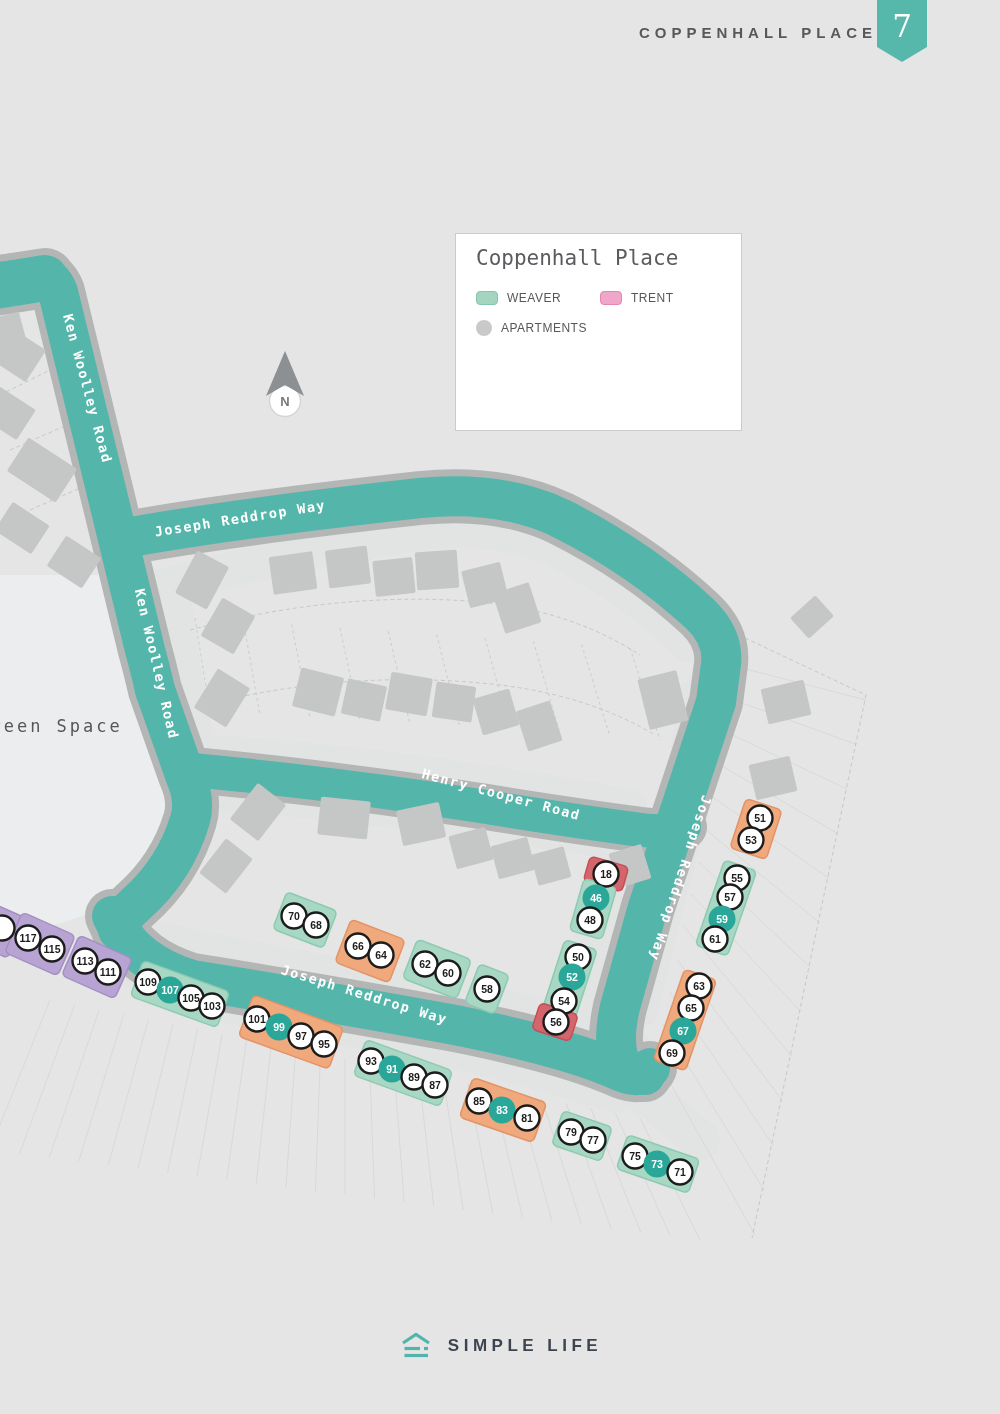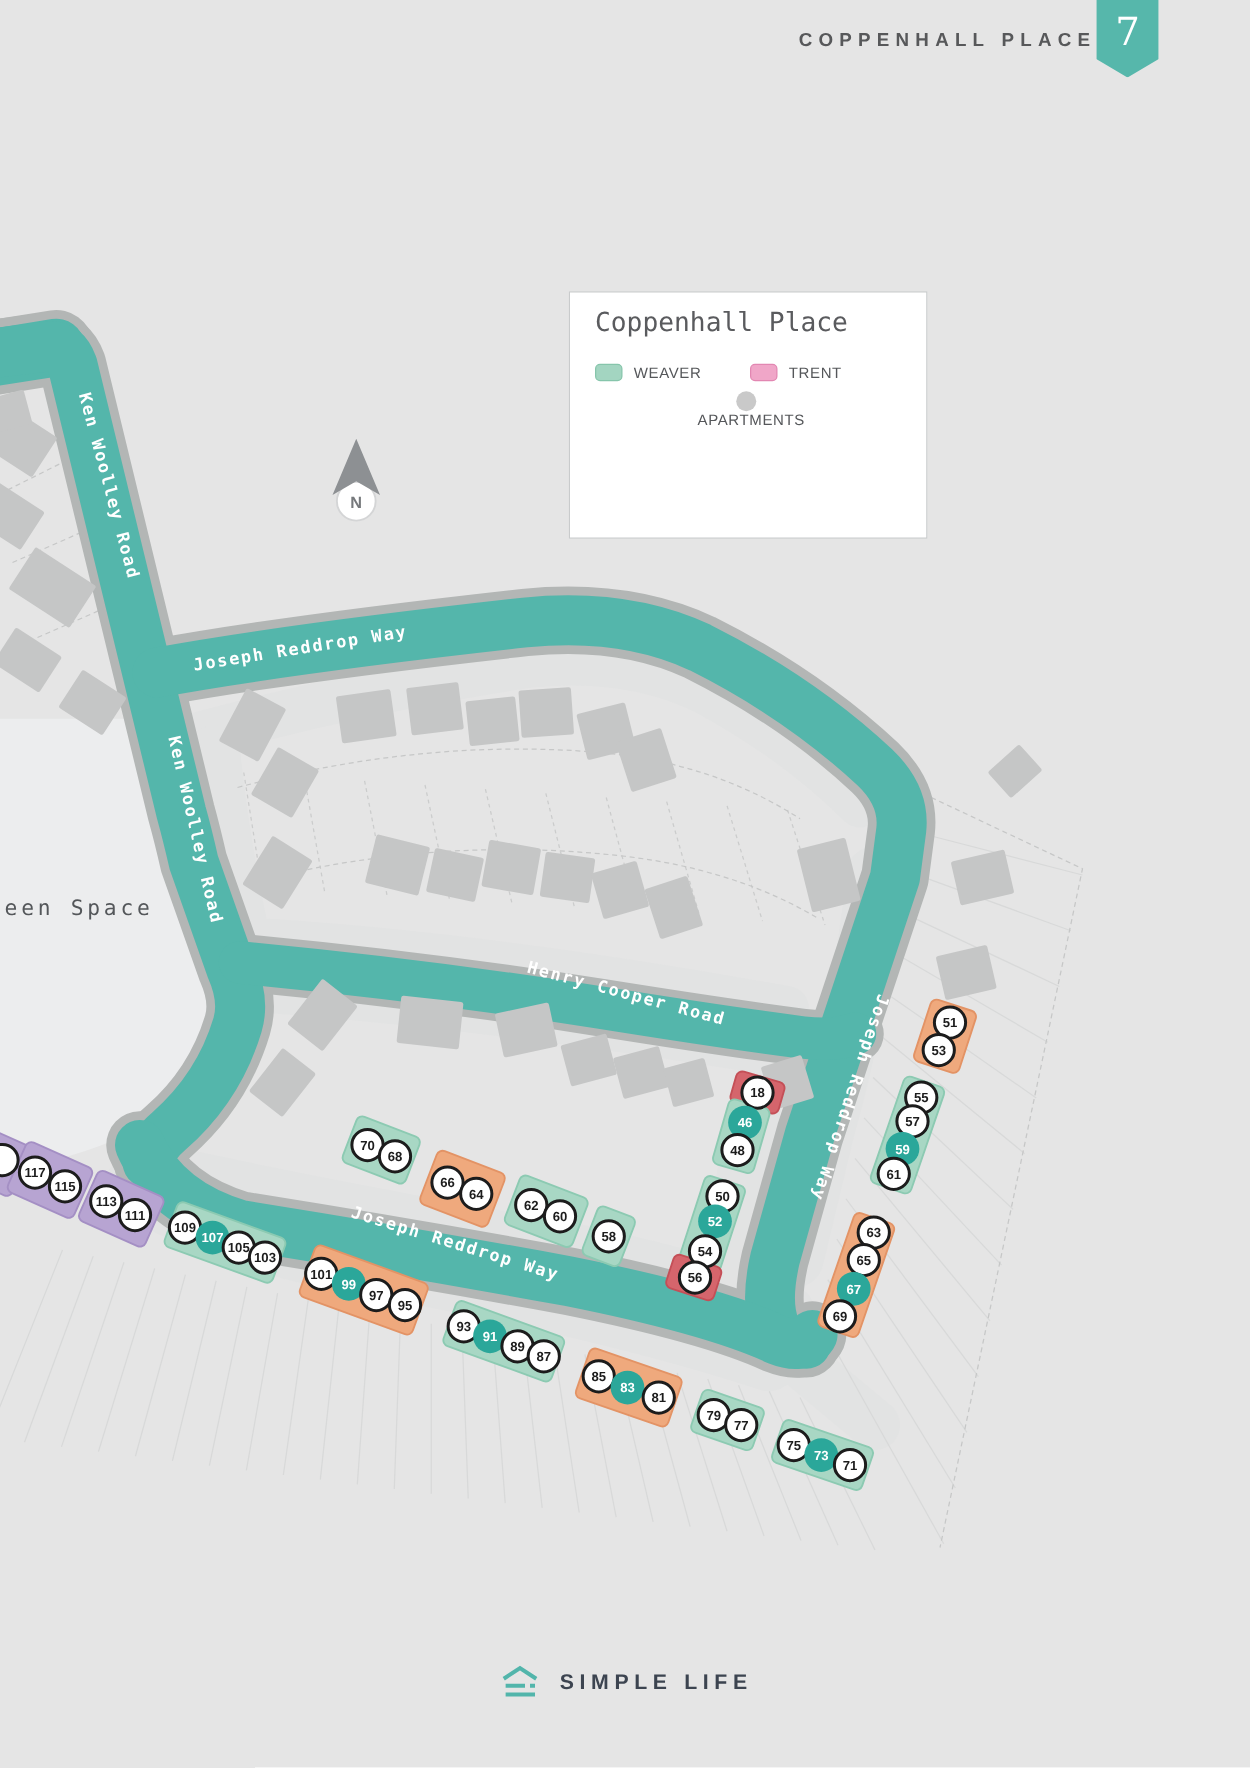--- a/index.html
+++ b/index.html
@@ -11,21 +11,21 @@
   .banner{position:absolute;left:877px;top:0;width:50px;height:62px;background:#56b7ab;
           clip-path:polygon(0 0,100% 0,100% 76%,50% 100%,0 76%);display:flex;
           align-items:flex-start;justify-content:center;}
   .banner span{font-family:"DejaVu Serif",serif;font-size:31px;color:#ffffff;margin-top:8px;}
   
   .legend{position:absolute;left:455px;top:233px;width:287px;height:198px;background:#ffffff;
           border:1.5px solid #c9cbcc;box-sizing:border-box;padding:10px 12px 12px 12px;z-index:5;}
   .legend-title{font-family:"DejaVu Sans Mono",monospace;font-size:21px;color:#5a5b5e;margin:2px 0 13px 8px;}
   .legend-row{display:flex;align-items:center;height:30px;}
   .legend-item{display:flex;align-items:center;width:116px;margin-left:8px;}
-  .legend-item.wide{width:250px;flex-direction:column;}
+  .legend-item.wide{width:250px;}
   .swatch{width:22px;height:14px;border-radius:4px;border:1.5px solid rgba(0,0,0,0.15);
           margin-right:9px;flex:none;box-sizing:border-box;}
   .swatch.circle{width:16px;height:16px;border-radius:50%;border:none;}
   .legend-label{font-size:12px;letter-spacing:0.5px;color:#55575a;white-space:nowrap;}
   
   svg.map{position:absolute;left:0;top:0;}
   .road-border{fill:none;stroke:#b3b6b5;stroke-linecap:round;stroke-linejoin:round;}
   .road-fill{fill:none;stroke:#54b6ab;stroke-linecap:round;stroke-linejoin:round;}
   .drive{fill:none;stroke:#e2e3e3;stroke-linecap:round;stroke-linejoin:round;}
   .road-label{font-family:"DejaVu Sans Mono",monospace;font-size:13.5px;font-weight:bold;

